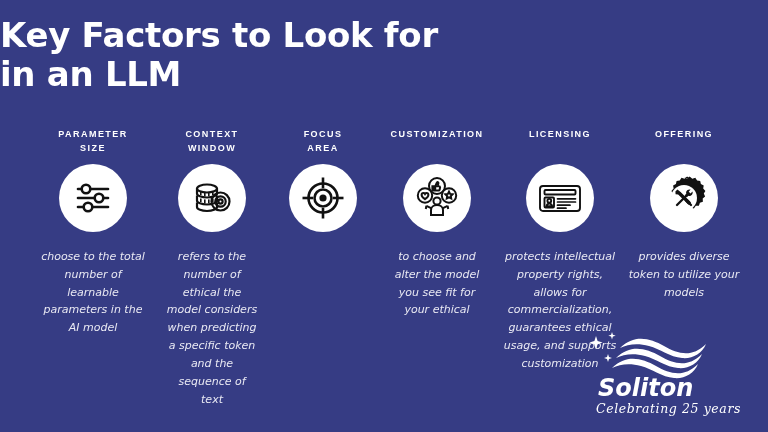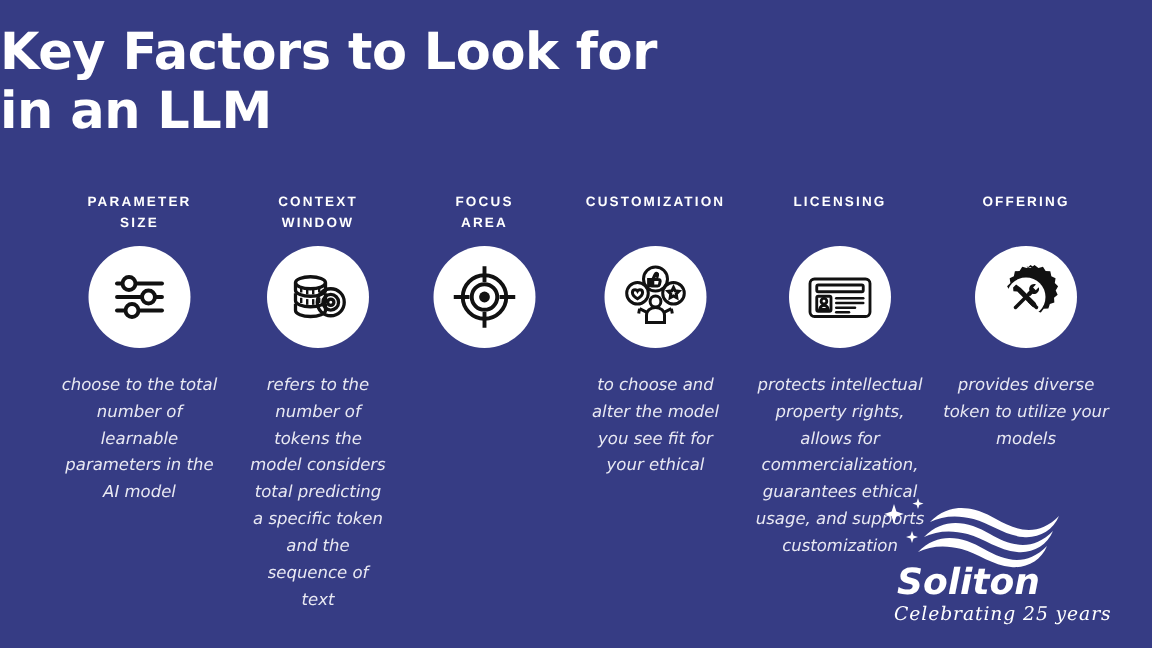--- a/index.html
+++ b/index.html
@@ -173,21 +173,21 @@
               <rect x="18" y="16.4" width="1.6" height="3.8"></rect>
               <rect x="22" y="15.5" width="1.6" height="3.5"></rect>
               <rect x="10" y="22.5" width="1.6" height="3.5"></rect>
               <rect x="14" y="23.4" width="1.6" height="3.8"></rect>
               <rect x="18" y="23.4" width="1.6" height="3.8"></rect>
               <rect x="22" y="22.5" width="1.6" height="3.5"></rect>
             </g>
           </svg>
         </span>
       </div>
-      <div class="col-desc">refers to the number of tokens the model considers total predicting a specific token and the sequence of text</div>
+      <div class="col-desc">refers to the number of ethical the model considers when predicting a specific token and the sequence of text</div>
     </div>
 
     <div class="col c3">
       <div class="col-head">
         <span class="hl">FOCUS</span>
         <span class="hl">AREA</span>
       </div>
       <div class="icon-circle">
         <span>
           <svg width="46" height="46" viewBox="0 0 46 46">

